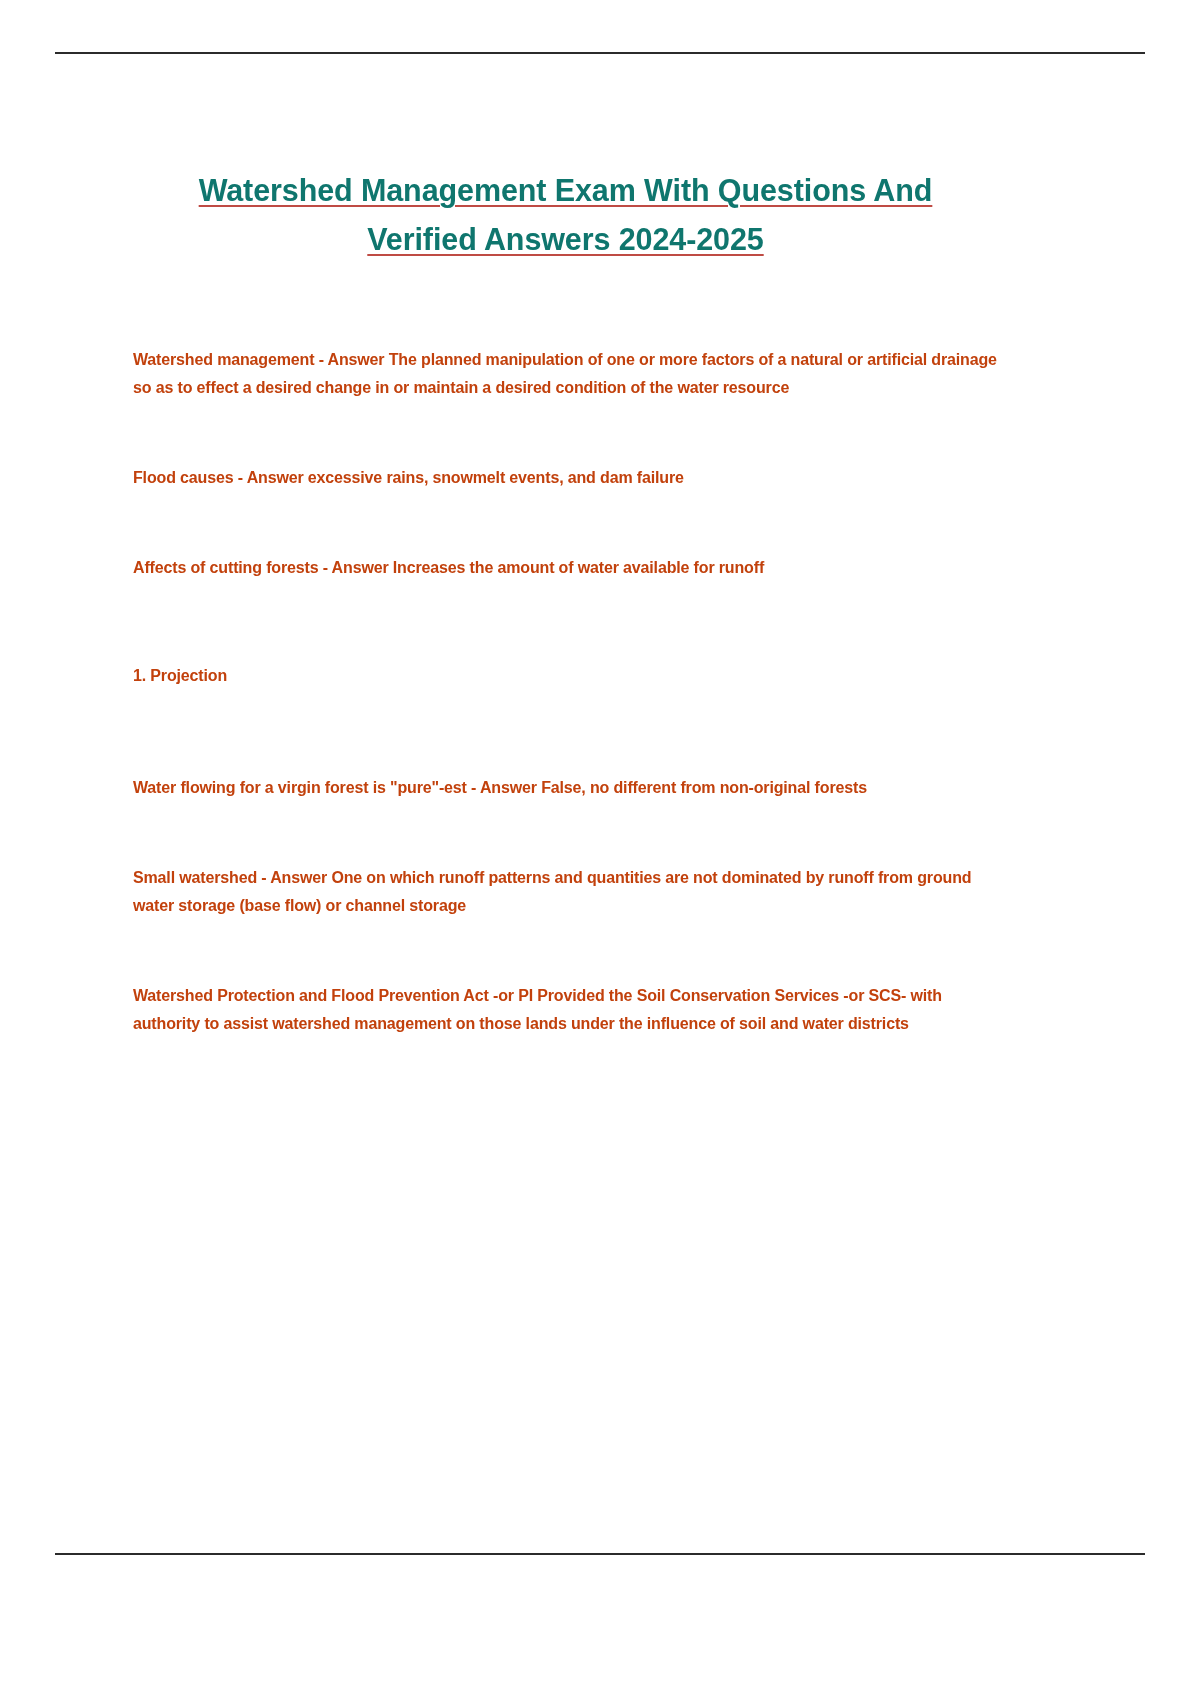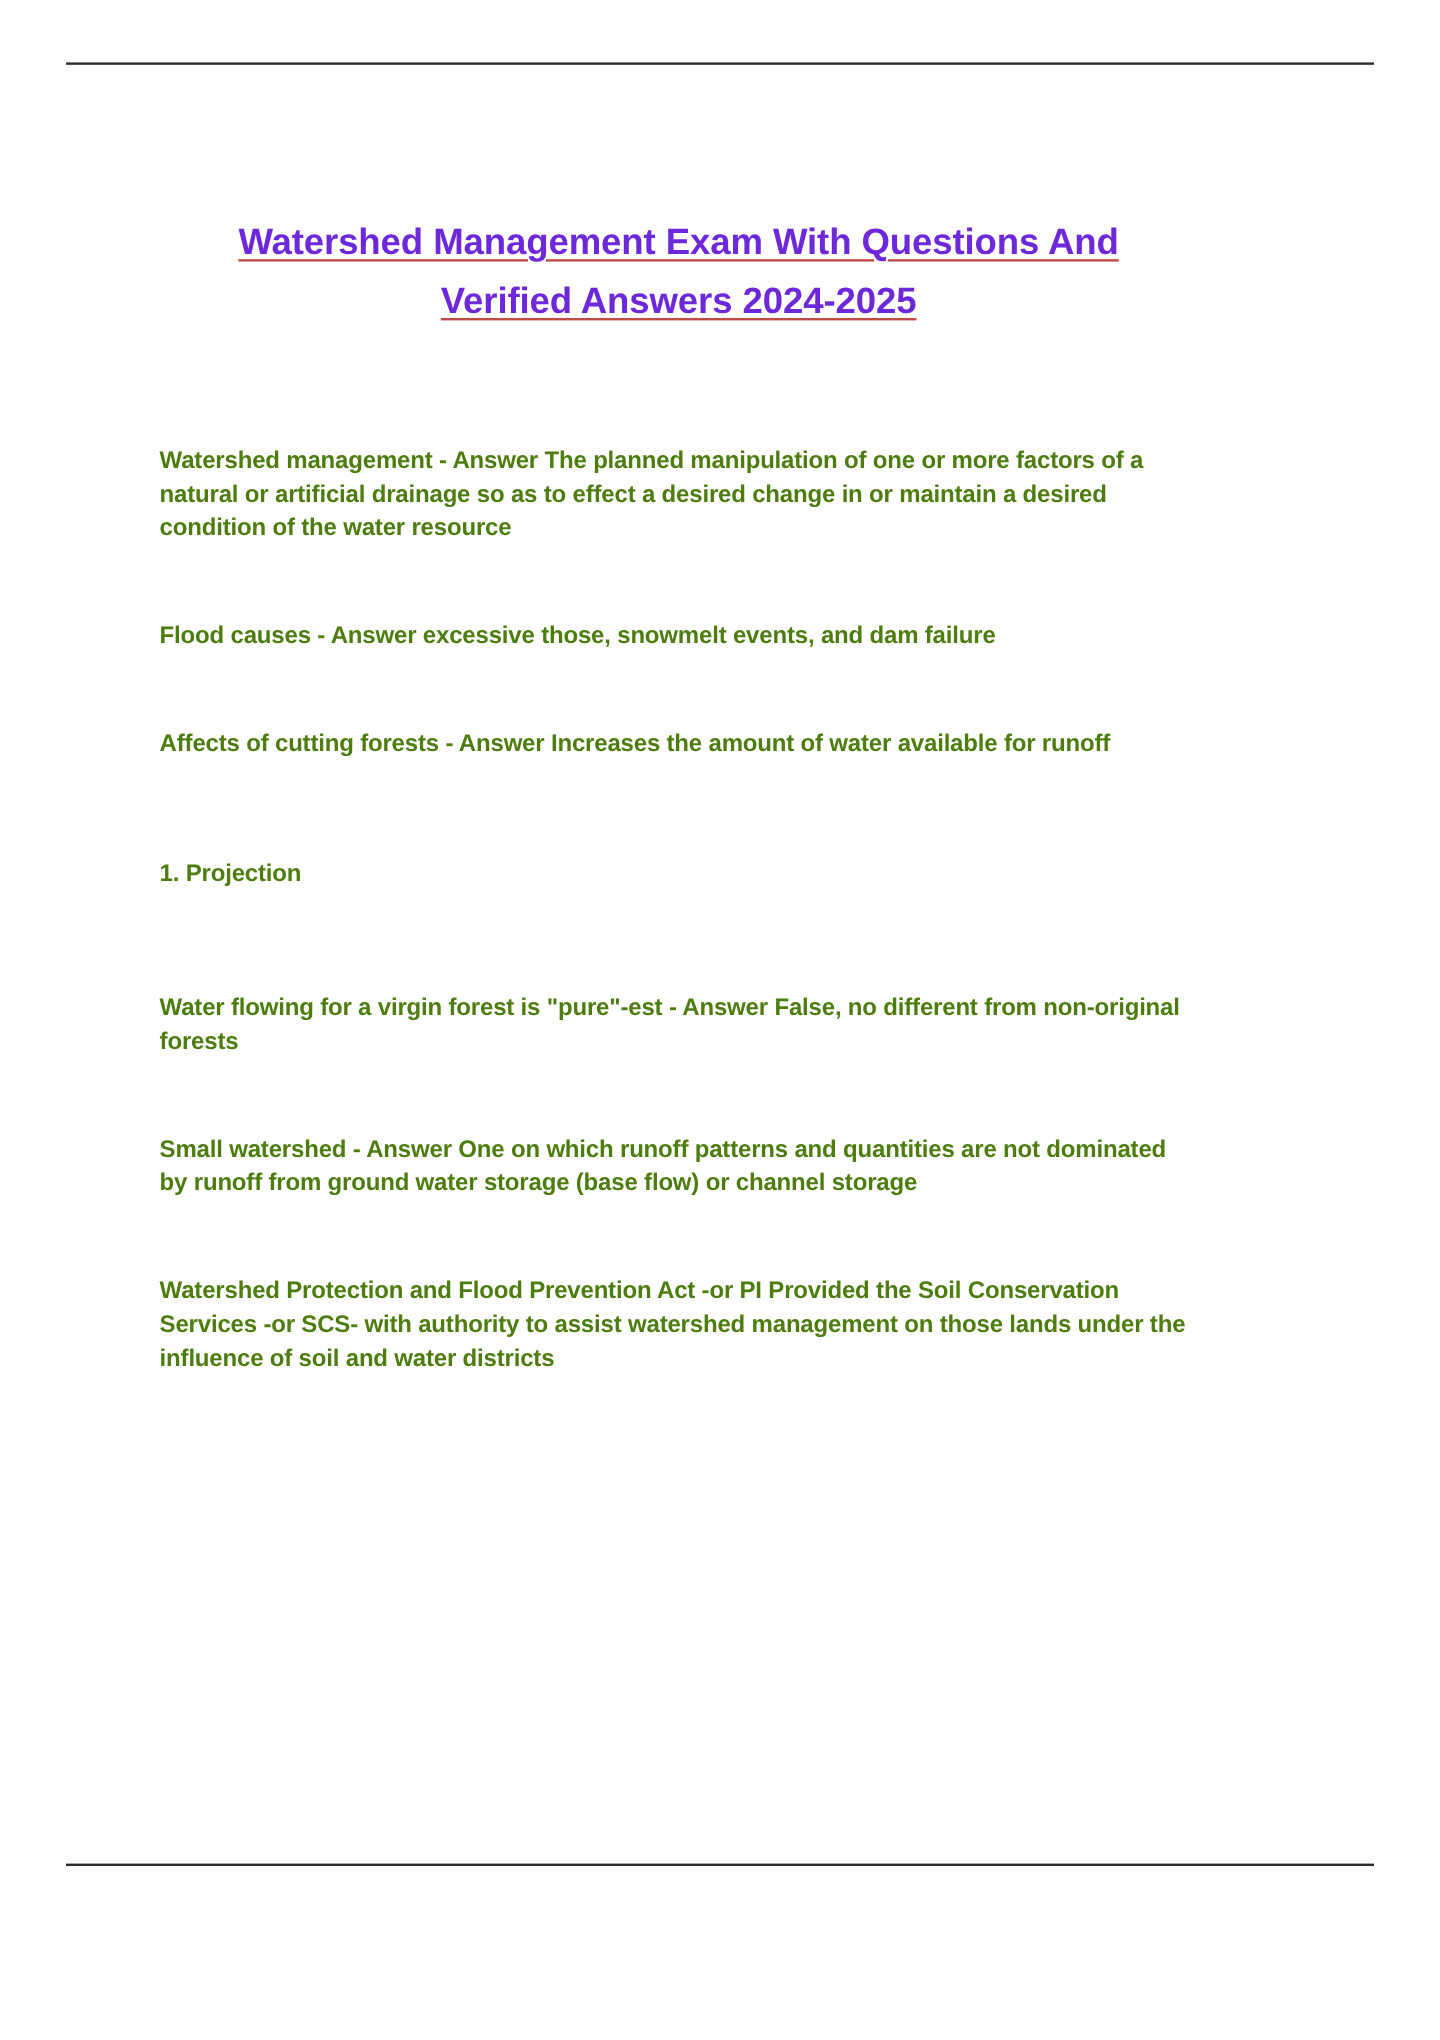--- a/index.html
+++ b/index.html
@@ -48,28 +48,28 @@
   
   .content {
     position: absolute;
     left: 133px;
     top: 0;
     width: 865px;
   }
 
   
   .doc-title {
-    margin: 12px;
+    margin: 0;
     padding-top: 166px;
     text-align: center;
     font-size: 30.5px;
     line-height: 49px;
     font-weight: bold;
     letter-spacing: -0.1px;
-    color: #6d28d9;
+    color: #0f766e;
     text-decoration: underline;
     text-decoration-color: #bf4b44;
     text-decoration-thickness: 2px;
     text-underline-offset: 4px;
   }
   .doc-title .title-line {
     display: block;
   }
 
   
@@ -77,24 +77,24 @@
     margin: 0;
     padding: 0;
     list-style: none;
   }
   .qa-block {
     margin: 0;
     padding: 0;
   }
   .qa-para {
     margin: 0;
-    font-size: 20px;
+    font-size: 16px;
     line-height: 28px;
     font-weight: bold;
-    color: #4d7c0f;
+    color: #c2410c;
     letter-spacing: -0.15px;
   }
 
   
   .gap-1  { height: 82px; }   
   .gap-2  { height: 62px; }   
   .gap-3  { height: 18px; }   
   .gap-4  { height: 66px; }
 </style>
 </head>
@@ -118,21 +118,21 @@
     <div class="gap-1"></div>
 
     <div class="qa-list">
 
       <div class="qa-block">
         <p class="qa-para">Watershed management - Answer The planned manipulation of one or more factors of a natural or artificial drainage so as to effect a desired change in or maintain a desired condition of the water resource</p>
       </div>
       <div class="gap-2"></div>
 
       <div class="qa-block">
-        <p class="qa-para">Flood causes - Answer excessive those, snowmelt events, and dam failure</p>
+        <p class="qa-para">Flood causes - Answer excessive rains, snowmelt events, and dam failure</p>
       </div>
       <div class="gap-2"></div>
 
       <div class="qa-block">
         <p class="qa-para">Affects of cutting forests - Answer Increases the amount of water available for runoff</p>
       </div>
       <div class="gap-2"></div>
 
       <div class="qa-block">
         <div class="gap-3"></div>

